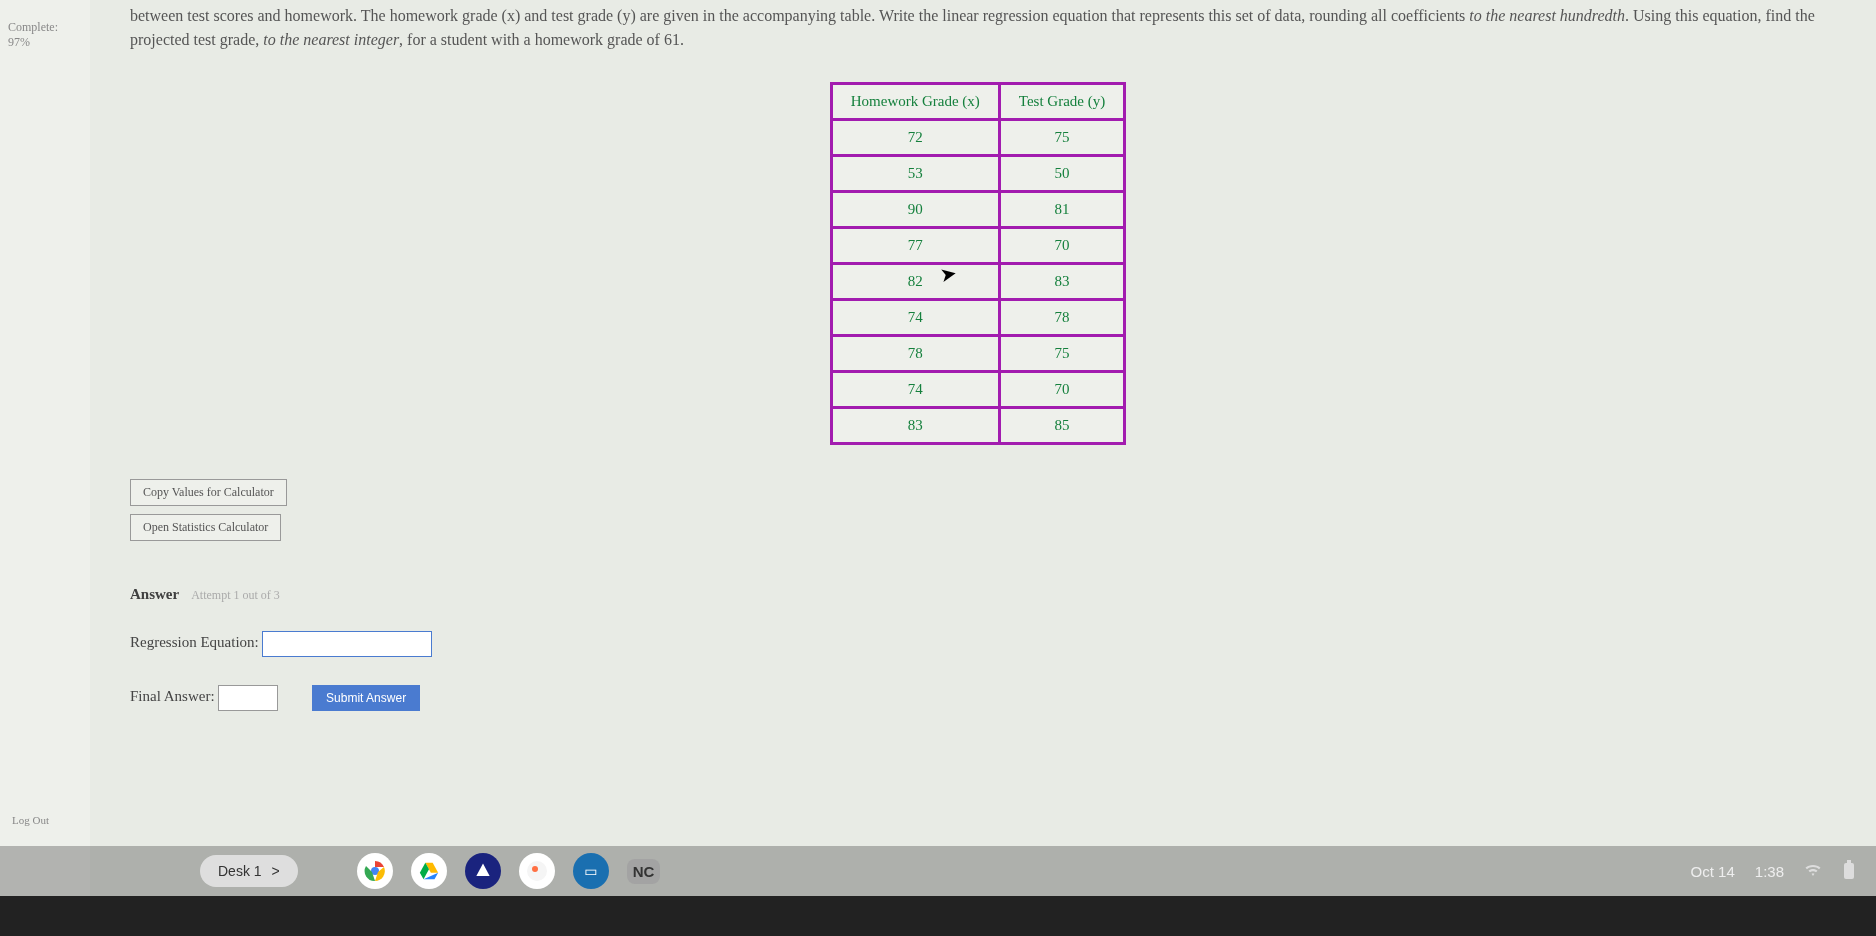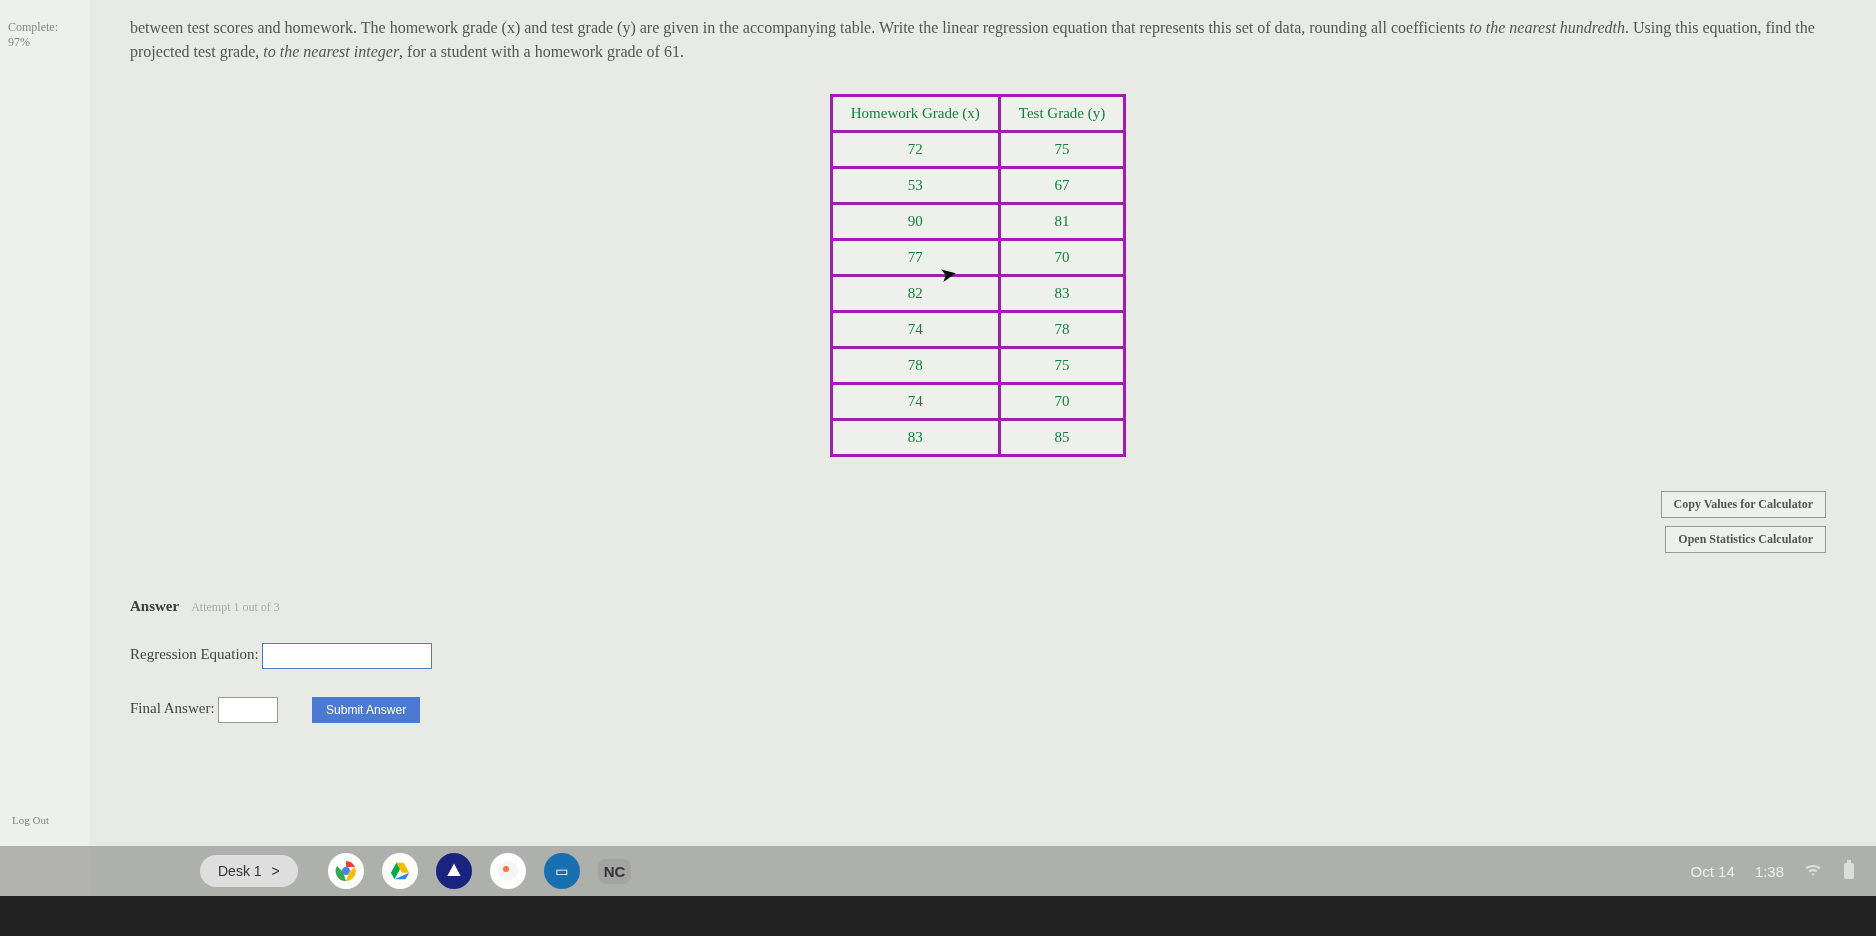--- a/index.html
+++ b/index.html
@@ -30,21 +30,21 @@
   bottom: 110px;
   left: 12px;
   font-size: 11px;
   color: #888;
 }
 .content {
   position: absolute;
   left: 110px;
   top: 0;
   right: 30px;
-  padding: 12px 20px;
+  padding: 0 20px;
 }
 .question {
   font-size: 16px;
   color: #555;
   line-height: 1.5;
   padding-top: 4px;
 }
 .question em { font-style: italic; }
 .data-table {
   margin: 30px auto 0 auto;
@@ -54,23 +54,22 @@
 .data-table th, .data-table td {
   border: 3px solid #a21caf;
   padding: 8px 18px;
   text-align: center;
   font-size: 15px;
   font-weight: normal;
   color: #15803d;
 }
 .data-table th { font-weight: normal; }
 .calc-buttons {
-  text-align: right;
+  text-align: left;
   margin-top: 30px;
-  font-weight: bold;
 }
 .calc-btn {
   display: inline-block;
   border: 1px solid #999;
   padding: 5px 12px;
   font-size: 12px;
   color: #555;
   background: #eef0eb;
   margin: 4px auto;
   cursor: pointer;
@@ -117,20 +116,21 @@
   left: 0;
   right: 0;
   bottom: 40px;
   height: 50px;
   background: rgba(40,40,40,0.3);
   display: flex;
   align-items: center;
   padding: 0 20px;
   color: #fff;
   font-family: Arial, sans-serif;
+  gap: 29px;
 }
 .desk-pill {
   background: rgba(230,230,230,0.85);
   color: #333;
   border-radius: 20px;
   padding: 8px 18px;
   font-size: 14px;
   margin-left: 180px;
   display: flex;
   align-items: center;
@@ -199,21 +199,21 @@
         <th>Test Grade (y)</th>
       </tr>
     </thead>
     <tbody id="table-body">
         <tr>
           <td>72</td>
           <td>75</td>
         </tr>
         <tr>
           <td>53</td>
-          <td>67</td>
+          <td>50</td>
         </tr>
         <tr>
           <td>90</td>
           <td>81</td>
         </tr>
         <tr>
           <td>77</td>
           <td>70</td>
         </tr>
         <tr>

